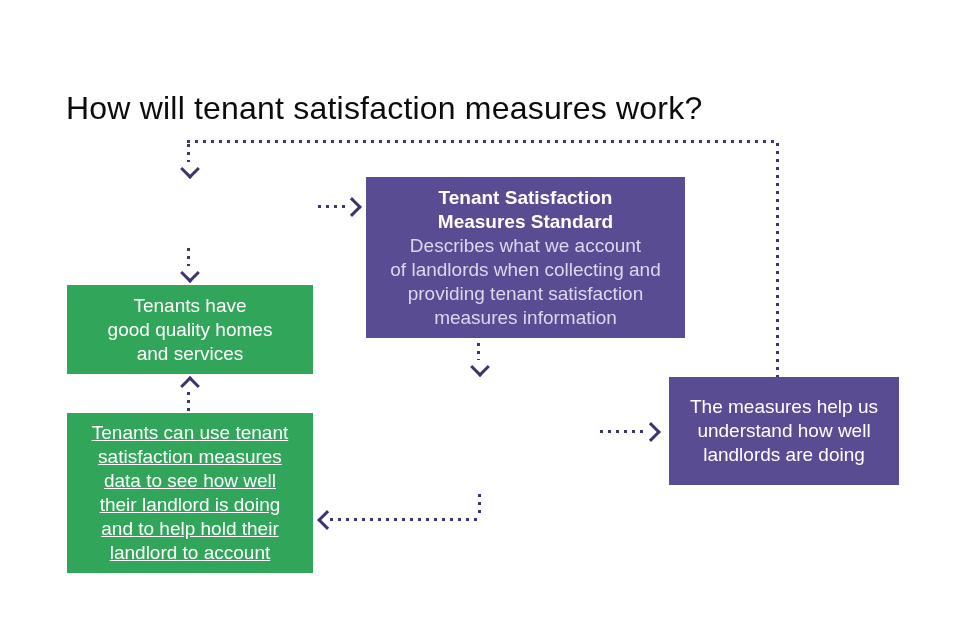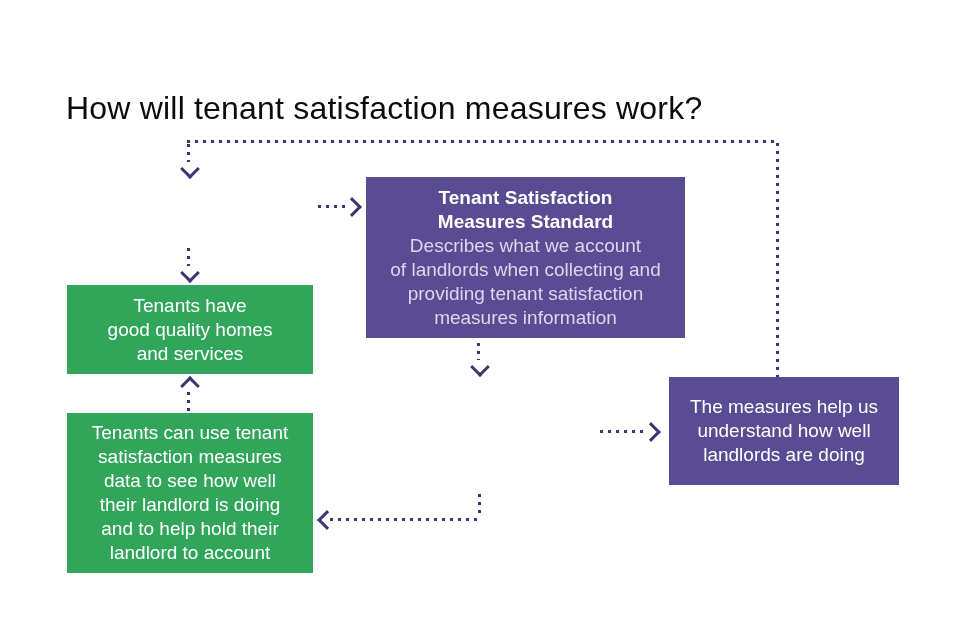--- a/index.html
+++ b/index.html
@@ -53,21 +53,21 @@
 and services</span>
   </div>
 
 
   <div class="box purple" style="left:663px;top:377px;width:230px;height:108px;margin-left:6px;">
     <span>The measures help us
 understand how well
 landlords are doing</span>
   </div>
 
-  <div class="box green" style="left:67px;top:413px;width:246px;height:160px;">
+  <div class="box green" style="left:67px;top:413px;width:246px;height:160px;text-decoration:underline;">
     <span>Tenants can use tenant
 satisfaction measures
 data to see how well
 their landlord is doing
 and to help hold their
 landlord to account</span>
   </div>
 
   <div class="dots-v" style="left:776px;top:143px;height:234px;"></div>
   <div class="dots-h" style="left:187px;top:140px;width:592px;"></div>

